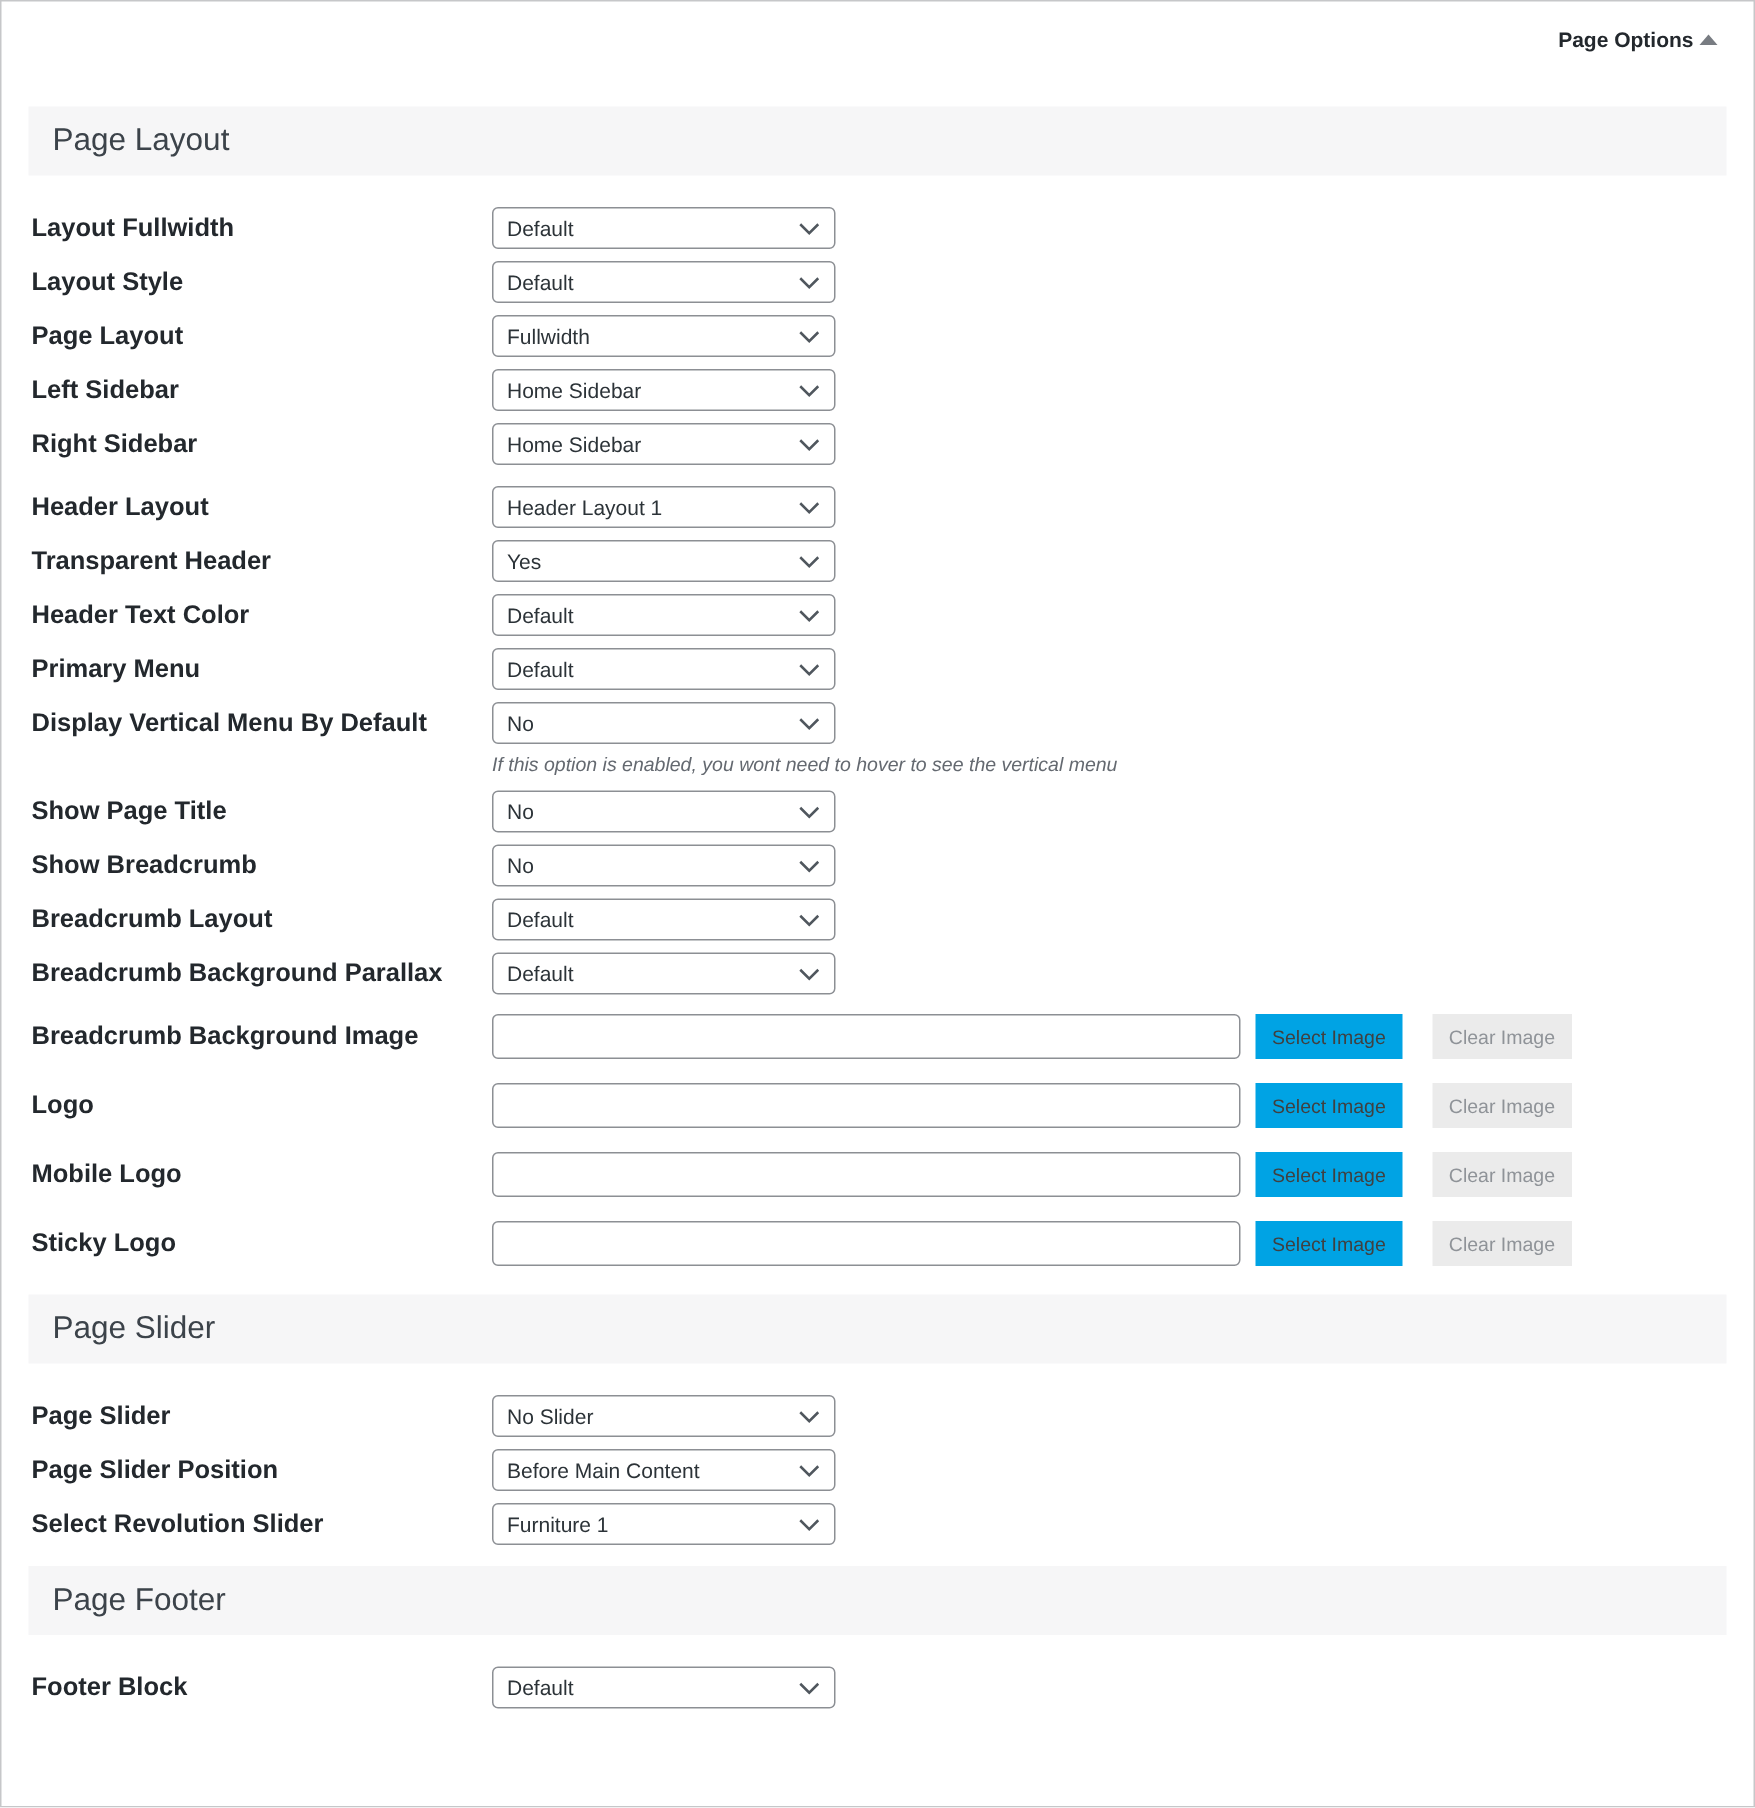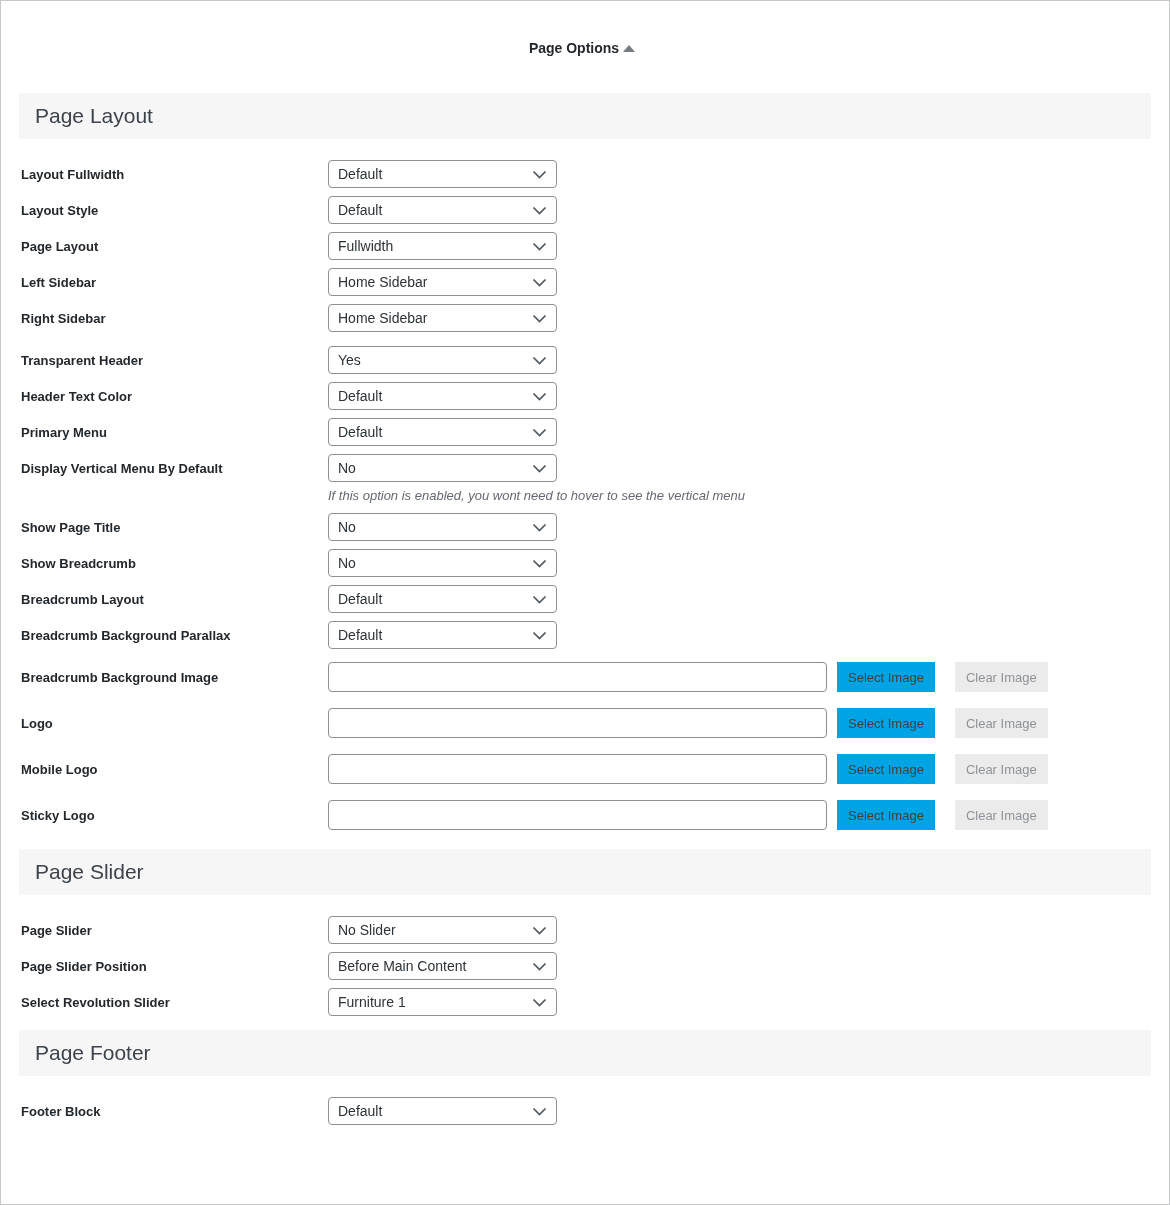--- a/index.html
+++ b/index.html
@@ -9,24 +9,23 @@
     width: 1170px;
   }
   .postbox {
     width: 1170px;
     min-height: 1205px;
     background: #fff;
     border: 1px solid #c6c7c9;
   }
   .panel-header {
     display: flex;
-    justify-content: center;
+    justify-content: flex-end;
     align-items: center;
     padding: 16px 18px 0 18px;
-    margin-top: 22px;
   }
   .panel-title {
     font-size: 14px;
     font-weight: 700;
     color: #23282d;
     line-height: 18px;
   }
   .toggle-btn {
     background: none;
     border: none;
@@ -54,21 +53,21 @@
   }
   .row {
     display: flex;
     align-items: center;
     height: 28px;
     margin-bottom: 8px;
   }
   .row-image { height: 40px; margin-bottom: 6px; }
   .field-label {
     flex: 0 0 309px;
-    font-size: 13px;
+    font-size: 17px;
     font-weight: 700;
     color: #23282d;
     padding-left: 2px;
   }
   .select-wrap { position: relative; display: inline-block; }
   select.select {
     appearance: none;
     -webkit-appearance: none;
     width: 229px;
     height: 28px;
@@ -159,20 +158,26 @@
         </div>
         <div class="row">
           <label class="field-label">Right Sidebar</label>
           <span class="select-wrap"><select class="select"><option>Home Sidebar</option></select><span class="chevron"><svg width="15" height="9" viewBox="0 0 15 9">
                 <path d="M1.5 1.5l6 6 6-6" fill="none" stroke="#50575e" stroke-width="1.7"></path>
               </svg></span></span>
         </div>
       </div>
       <div class="section">
         <div class="row">
+          <label class="field-label">Header Layout</label>
+          <span class="select-wrap"><select class="select"><option>Header Layout 1</option></select><span class="chevron"><svg width="15" height="9" viewBox="0 0 15 9">
+                <path d="M1.5 1.5l6 6 6-6" fill="none" stroke="#50575e" stroke-width="1.7"></path>
+              </svg></span></span>
+        </div>
+        <div class="row">
           <label class="field-label">Transparent Header</label>
           <span class="select-wrap"><select class="select"><option>Yes</option></select><span class="chevron"><svg width="15" height="9" viewBox="0 0 15 9">
                 <path d="M1.5 1.5l6 6 6-6" fill="none" stroke="#50575e" stroke-width="1.7"></path>
               </svg></span></span>
         </div>
         <div class="row">
           <label class="field-label">Header Text Color</label>
           <span class="select-wrap"><select class="select"><option>Default</option></select><span class="chevron"><svg width="15" height="9" viewBox="0 0 15 9">
                 <path d="M1.5 1.5l6 6 6-6" fill="none" stroke="#50575e" stroke-width="1.7"></path>
               </svg></span></span>

